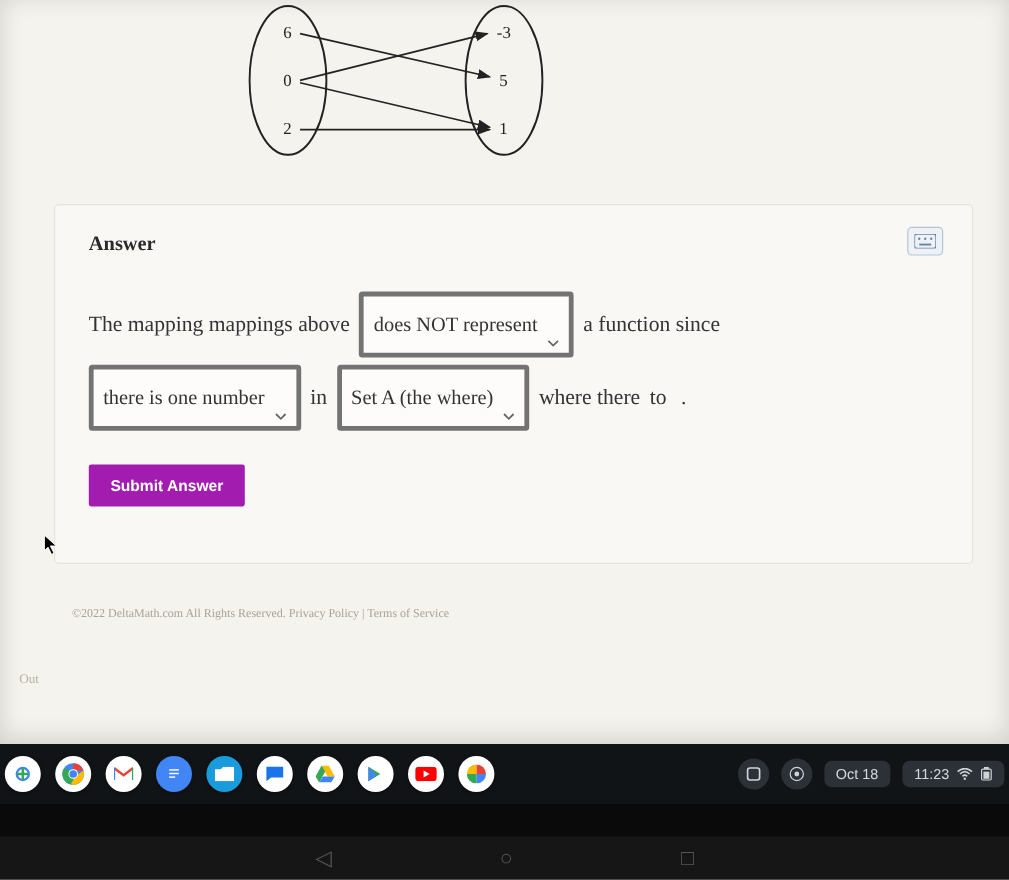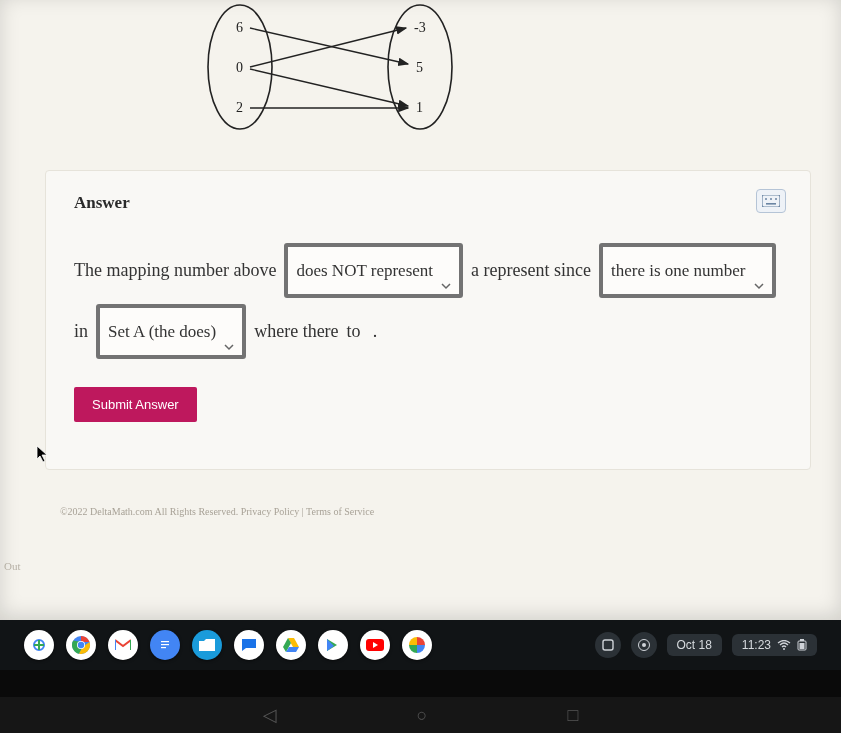--- a/index.html
+++ b/index.html
@@ -80,56 +80,56 @@
     white-space: nowrap;
   }
   .dropdown .chev {
     margin-left: 8px;
     width: 10px; height: 10px;
     display: inline-block;
   }
   .period { margin-left: 4px; }
   .submit-btn {
     margin-top: 28px;
-    background: #be185d;
+    background: #a21caf;
     color: #fff;
     font-family: Arial, sans-serif;
     font-size: 13px;
-    font-weight: normal;
+    font-weight: bold;
     border: none;
     padding: 10px 18px;
     border-radius: 2px;
     cursor: pointer;
   }
   .footer-text {
     margin: 36px 0 0 60px;
     font-size: 10px;
     color: #a8a297;
   }
   .side-out {
     position: absolute;
-    left: 4px; top: 560px;
+    left: 16px; top: 560px;
     font-size: 11px;
     color: #b6b0a5;
   }
   .cursor-arrow {
     position: absolute;
     left: 36px; top: 445px;
     width: 14px; height: 18px;
   }
 
   
   .shelf {
     position: absolute;
     left: 0; top: 620px;
     width: 841px; height: 50px;
     background: #111416;
     display: flex;
     align-items: center;
-    padding: 0 24px;
+    padding: 0 4px;
   }
   .shelf-left { display: flex; gap: 12px; align-items: center; }
   .shelf-icon {
     width: 30px; height: 30px; border-radius: 50%;
     background: #fff;
     display: flex; align-items: center; justify-content: center;
     box-shadow: 0 1px 3px rgba(0,0,0,.5);
   }
   .shelf-spacer { flex: 1; }
   .shelf-right { display: flex; gap: 10px; align-items: center; }
@@ -205,38 +205,38 @@
       <svg viewBox="0 0 18 12">
         <rect x="0" y="0" width="18" height="12" rx="2" fill="none" stroke="#6b85a3" stroke-width="1.2"></rect>
         <circle cx="4" cy="4" r="1" fill="#6b85a3"></circle>
           <circle cx="9" cy="4" r="1" fill="#6b85a3"></circle>
           <circle cx="14" cy="4" r="1" fill="#6b85a3"></circle>
         <rect x="4" y="8" width="10" height="1.6" fill="#6b85a3"></rect>
       </svg>
     </div>
 
     <div class="sentence">
-      <span class="static">The mapping number above</span>
+      <span class="static">The mapping mappings above</span>
       <span class="dropdown">
         <span>does NOT represent</span>
         <span class="chev"><svg viewBox="0 0 10 10">
               <path d="M1 3 L5 7 L9 3" stroke="#666" stroke-width="1.5" fill="none"></path>
             </svg></span>
       </span>
-      <span class="static">a represent since</span>
+      <span class="static">a function since</span>
 
       <span class="dropdown">
         <span>there is one number</span>
         <span class="chev"><svg viewBox="0 0 10 10">
               <path d="M1 3 L5 7 L9 3" stroke="#666" stroke-width="1.5" fill="none"></path>
             </svg></span>
       </span>
       <span class="static">in</span>
       <span class="dropdown">
-        <span>Set A (the does)</span>
+        <span>Set A (the where)</span>
         <span class="chev"><svg viewBox="0 0 10 10">
               <path d="M1 3 L5 7 L9 3" stroke="#666" stroke-width="1.5" fill="none"></path>
             </svg></span>
       </span>
       <span class="static">where there</span>
 
       <span class="static">to</span>
       <span class="static period">.</span>
     </div>
 

